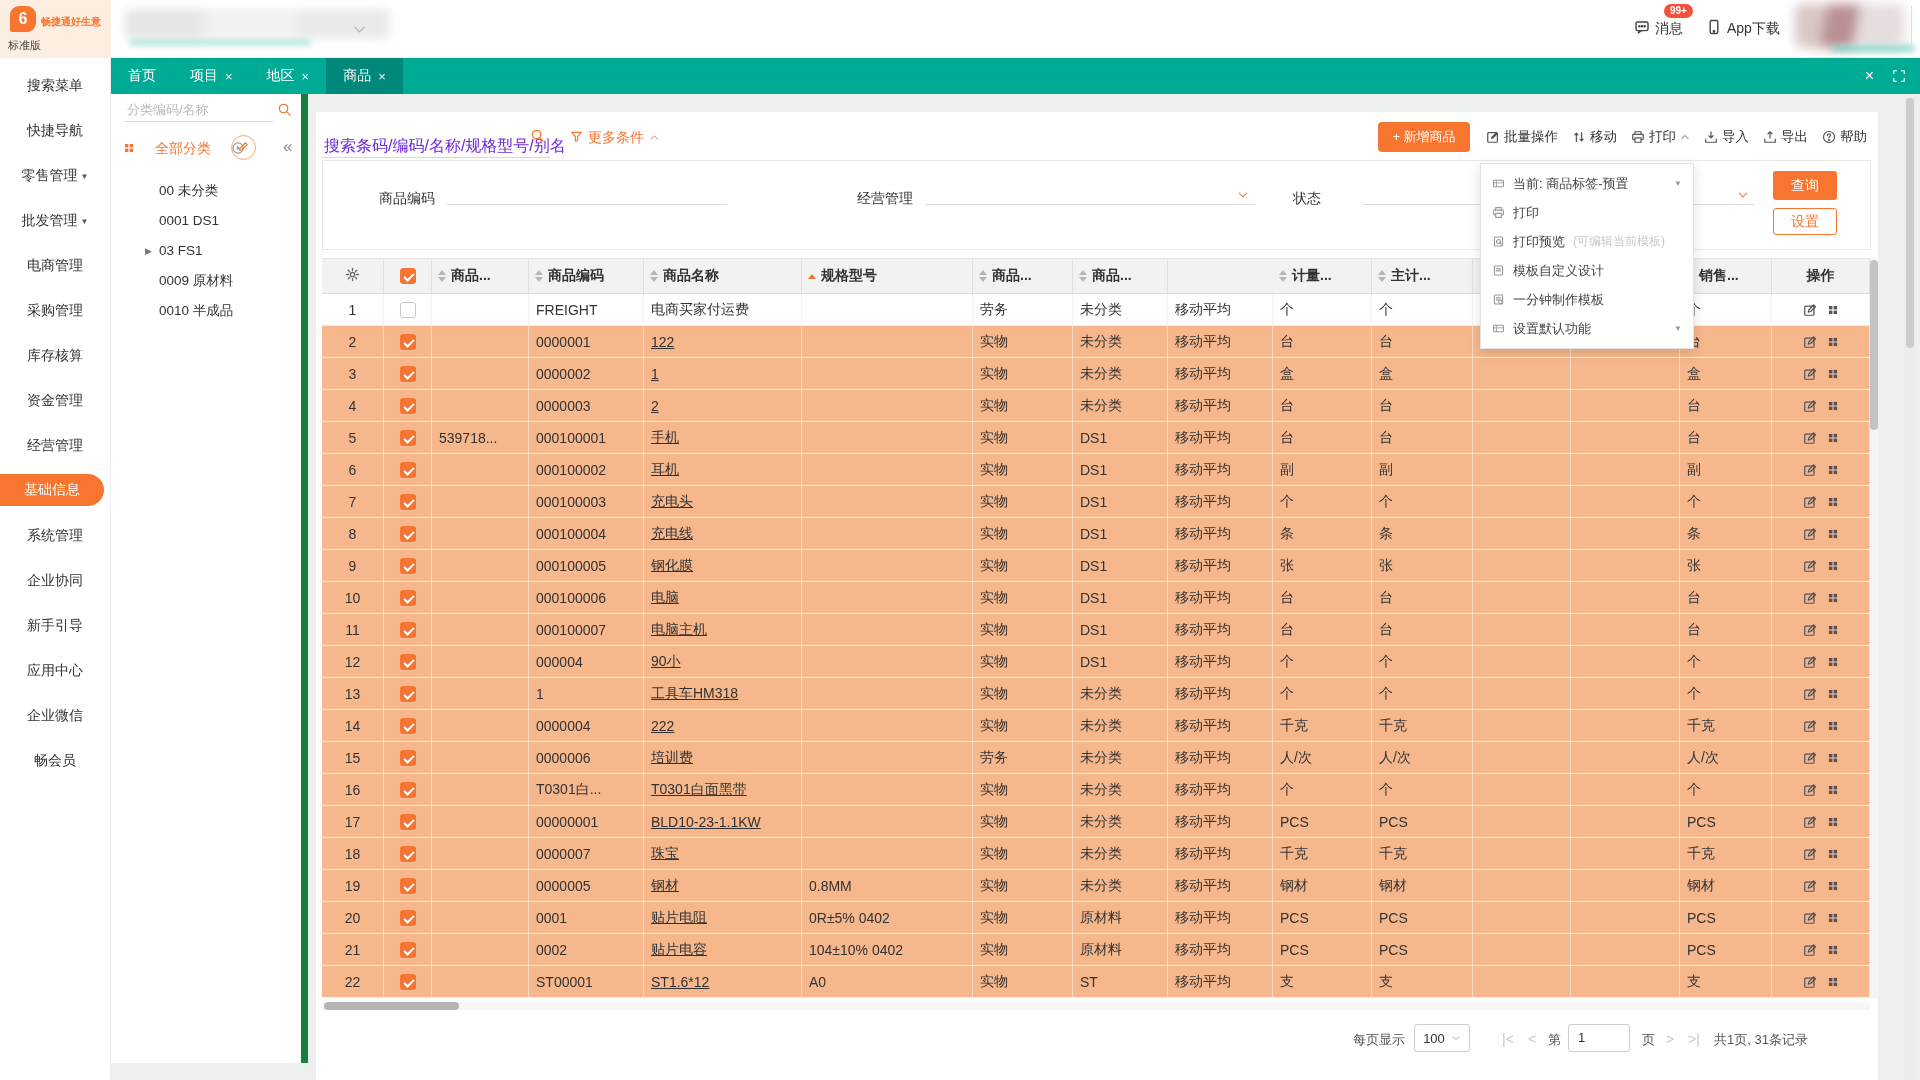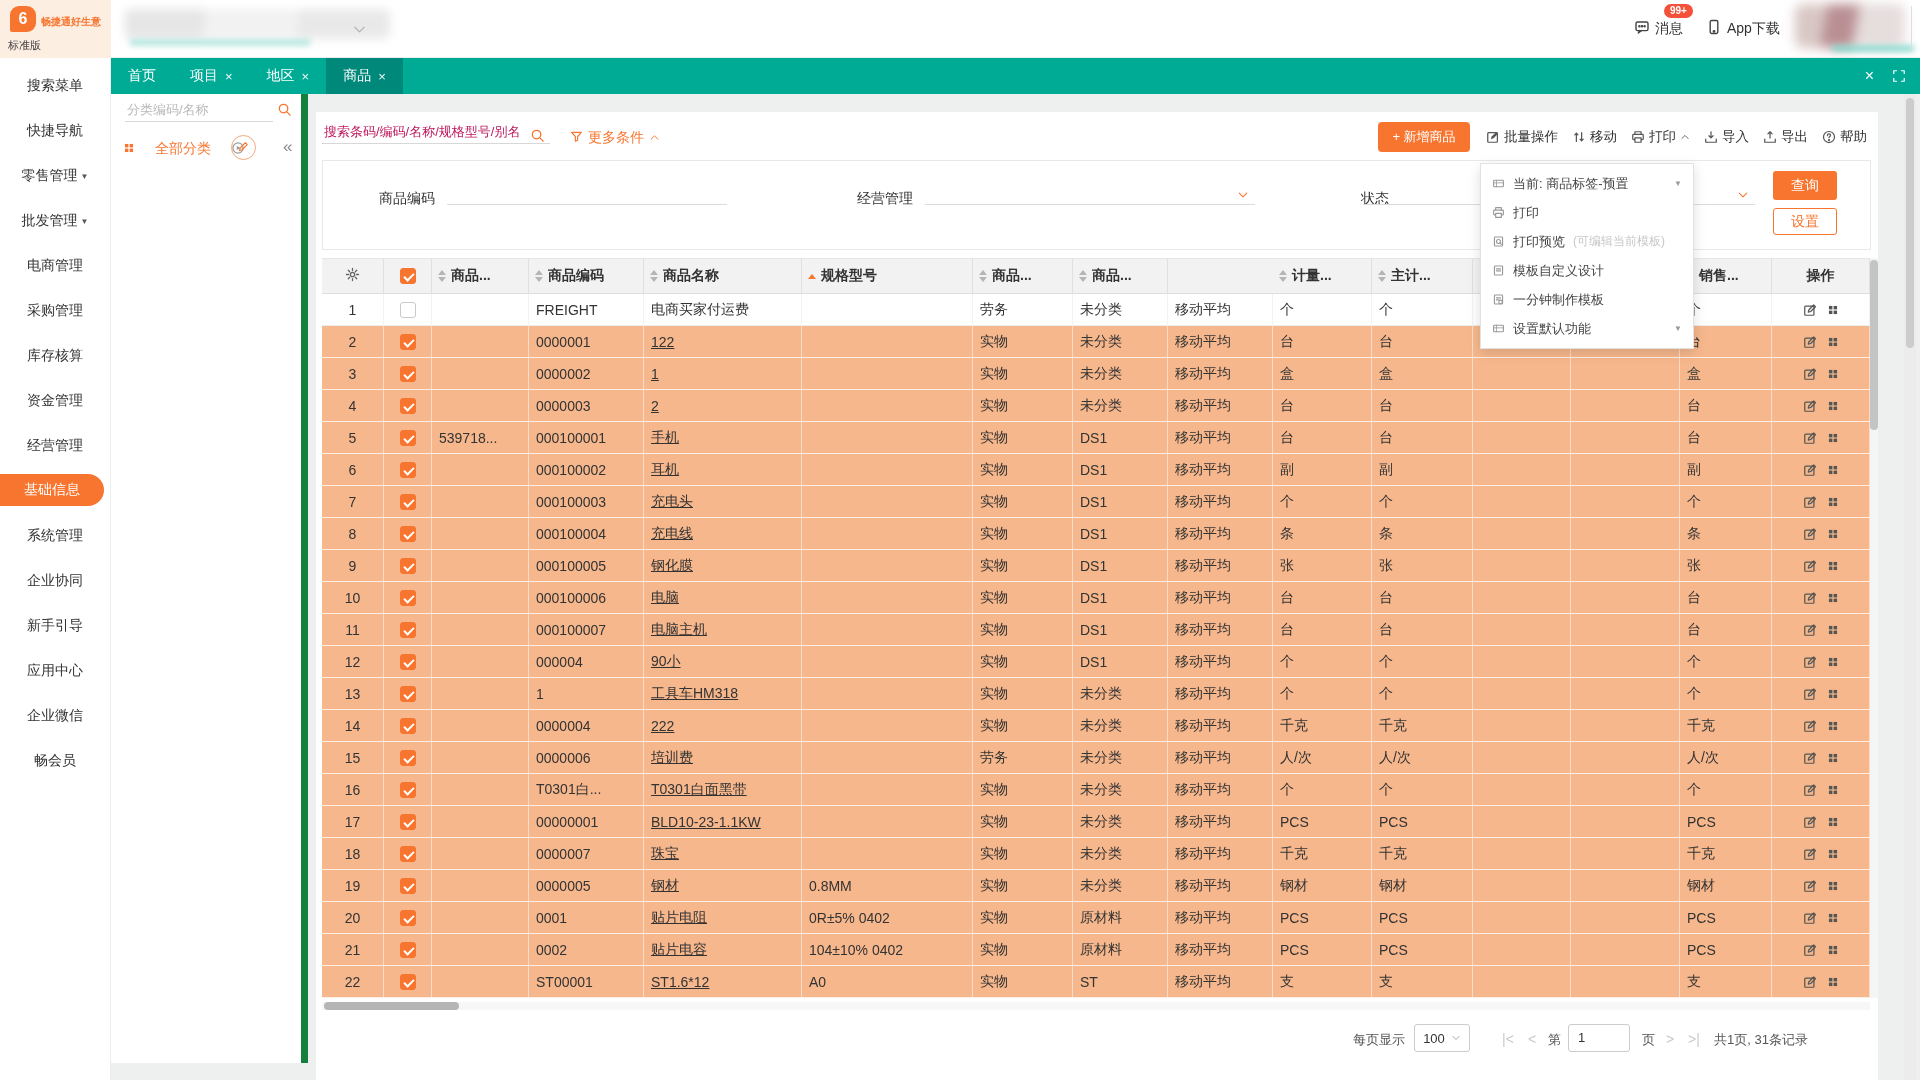--- a/index.html
+++ b/index.html
@@ -38,21 +38,21 @@
 .cat-search{position:absolute;left:14px;top:16px;width:148px;height:24px;border-bottom:1px solid #d8d8d8;font-size:13px;color:#b9b9b9;line-height:24px;padding-left:2px}
 .cat-q{position:absolute;left:166px;top:20px}
 .cat-root{position:absolute;left:12px;top:58px;display:flex;align-items:center;gap:20px;font-size:14px;color:#f7752f}
 .cat-edit{position:absolute;left:120px;top:53px;width:25px;height:25px;border:1px solid #f3a977;border-radius:50%;display:flex;align-items:center;justify-content:center}
 .cat-collapse{position:absolute;left:172px;top:55px;font-size:17px;color:#8a8a8a}
 .cat-tree{position:absolute;left:0;top:94px;width:197px}
 .cat-node{position:relative;height:30px;line-height:30px;padding-left:48px;font-size:13.5px;color:#333;white-space:nowrap}
 .cat-caret{position:absolute;left:34px;top:0;font-size:9px;color:#777}
 
 #card{position:absolute;left:316px;top:112px;width:1562px;height:968px;background:#fff;z-index:2}
-.m-search{position:absolute;left:6px;top:8px;width:228px;height:24px;border-bottom:1px solid #d8d8d8;font-size:13px;color:#be185d;line-height:24px;padding-left:2px;white-space:nowrap}
+.m-search{position:absolute;left:6px;top:22px;width:228px;height:24px;border-bottom:1px solid #d8d8d8;font-size:16px;color:#6d28d9;line-height:24px;padding-left:2px;white-space:nowrap}
 .m-q{position:absolute;left:214px;top:16px}
 .m-more{position:absolute;left:254px;top:17px;display:flex;align-items:center;gap:5px;font-size:14px;color:#f7752f}
 #add-btn{position:absolute;left:1062px;top:10px;width:92px;height:30px;background:#f7752f;border-radius:4px;color:#fff;font-size:13px;text-align:center;line-height:30px}
 #toolbar-actions{position:absolute;left:1170px;top:10px;height:30px;display:flex;align-items:center;gap:14px}
 .t-act{display:flex;align-items:center;gap:4px;font-size:13.5px;color:#333;white-space:nowrap}
 
 #filterpanel{position:absolute;left:6px;top:48px;width:1549px;height:90px;border:1px solid #e8e8e8;background:#fff}
 .f-label{position:absolute;top:29px;font-size:14px;color:#333}
 .f-line{position:absolute;top:16px;height:28px;border-bottom:1px solid #dcdcdc}
 .f-caret{position:absolute;top:26px}
@@ -227,20 +227,27 @@
           <circle cx="8" cy="8" r="5.8"></circle>
           <path d="M6.6 5.6L11 8l-4.4 2.4z" fill="#999" stroke="none"></path>
         </svg></span>
   </div>
   <div class="cat-edit">
     <span id="cat-pencil"><svg width="13" height="13" viewBox="0 0 16 16" fill="none" stroke="#f7752f" stroke-width="1.4" stroke-linecap="round" stroke-linejoin="round" style="flex:none">
           <path d="M3 13l1-3.3 6.3-6.3 2.3 2.3L6.3 12 3 13z"></path>
         </svg></span>
   </div>
   <div class="cat-collapse">«</div>
+  <div class="cat-tree">
+      <div class="cat-node"><span>00 未分类</span></div>
+      <div class="cat-node"><span>0001 DS1</span></div>
+      <div class="cat-node"><span class="cat-caret">▶</span><span>03 FS1</span></div>
+      <div class="cat-node"><span>0009 原材料</span></div>
+      <div class="cat-node"><span>0010 半成品</span></div>
+    </div>
 </div>
 
 <div id="card">
   <div class="m-search">搜索条码/编码/名称/规格型号/别名</div>
   <span class="m-q" id="m-q"><svg width="15" height="15" viewBox="0 0 16 16" fill="none" stroke="#f7752f" stroke-width="1.4" stroke-linecap="round" stroke-linejoin="round" style="flex:none">
         <circle cx="7" cy="7" r="4.5"></circle>
         <path d="M10.5 10.5L14 14"></path>
       </svg></span>
   <div class="m-more">
     <span id="funnel"><svg width="13" height="13" viewBox="0 0 16 16" fill="none" stroke="#f7752f" stroke-width="1.4" stroke-linecap="round" stroke-linejoin="round" style="flex:none">
@@ -303,21 +310,21 @@
     </div>
 
   <div id="filterpanel">
     <div class="f-label" style="left:56px">商品编码</div>
     <div class="f-line" style="left:124px;width:280px"></div>
     <div class="f-label" style="left:534px">经营管理</div>
     <div class="f-line" style="left:602px;width:330px"></div>
     <span class="f-caret" style="left:914px" id="f-caret1"><svg width="12" height="12" viewBox="0 0 16 16" fill="none" stroke="#f7752f" stroke-width="1.4" stroke-linecap="round" stroke-linejoin="round" style="flex:none">
           <path d="M3 5.5l5 5 5-5"></path>
         </svg></span>
-    <div class="f-label" style="left:1038px">状态</div>
+    <div class="f-label" style="left:970px">状态</div>
     <div class="f-line" style="left:1040px;width:392px"></div>
     <span class="f-caret" style="left:1414px" id="f-caret2"><svg width="12" height="12" viewBox="0 0 16 16" fill="none" stroke="#f7752f" stroke-width="1.4" stroke-linecap="round" stroke-linejoin="round" style="flex:none">
           <path d="M3 5.5l5 5 5-5"></path>
         </svg></span>
     <div id="query-btn">查询</div>
     <div id="settings-btn">设置</div>
   </div>
 
   <div id="table">
     <div id="thead">

